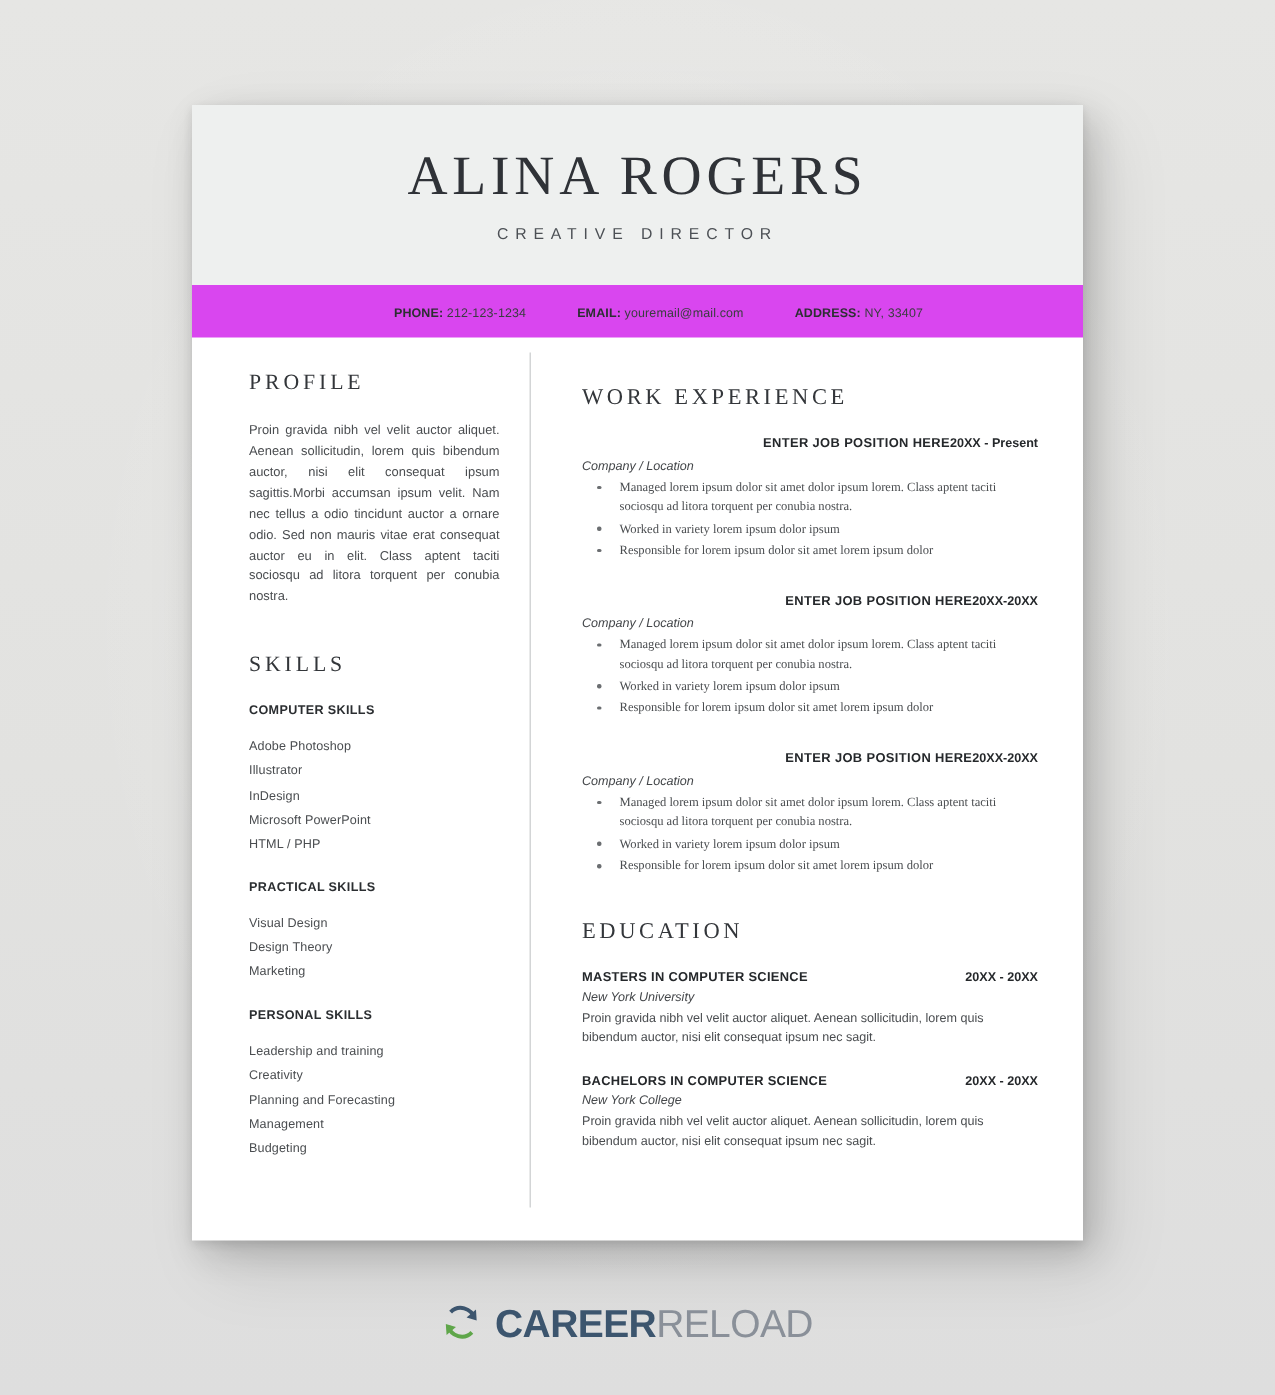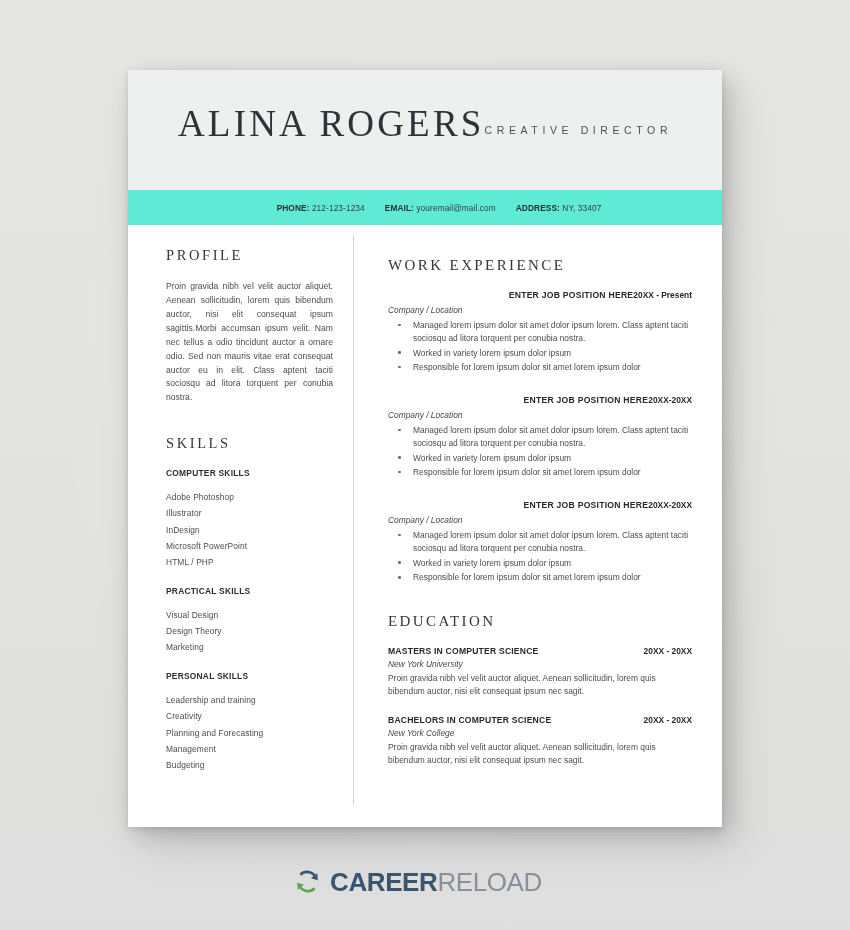--- a/index.html
+++ b/index.html
@@ -36,21 +36,21 @@
       0 2px 6px rgba(0,0,0,0.10),
       6px 8px 22px rgba(0,0,0,0.16),
       14px 18px 44px rgba(0,0,0,0.10);
   }
 
   
   .header {
     height: 120px;
     background: #eef0ef;
     display: flex;
-    flex-direction: row;
+    flex-direction: column;
     align-items: center;
     justify-content: center;
   }
   .name {
     font-family: "Liberation Serif", serif;
     font-size: 37px;
     letter-spacing: 3.2px;
     color: #2f3237;
     font-weight: 400;
     line-height: 1;
@@ -62,25 +62,25 @@
     font-size: 10.5px;
     letter-spacing: 4.6px;
     color: #4c5055;
     font-weight: 400;
     white-space: nowrap;
   }
 
   
   .contact-bar {
     height: 35px;
-    background: #5eead4;
+    background: #d946ef;
     display: flex;
     align-items: center;
     justify-content: center;
-    gap: 20px;
+    gap: 34px;
     padding-left: 28px;
   }
   .contact-item {
     font-size: 8.3px;
     color: #3a3d40;
     white-space: nowrap;
     letter-spacing: 0.1px;
   }
   .contact-item .lbl {
     font-weight: bold;
@@ -184,20 +184,21 @@
     margin: 0;
     padding: 0;
   }
   .bullets li {
     position: relative;
     padding-left: 25px;
     font-size: 8.4px;
     line-height: 1.52;
     color: #4a4d50;
     margin-bottom: 2px;
+    font-family: Liberation Serif, serif;
   }
   .bullets li .dot {
     position: absolute;
     left: 10px;
     top: 4.5px;
     width: 2.6px;
     height: 2.6px;
     background: #6b6e71;
     border-radius: 50%;
   }

